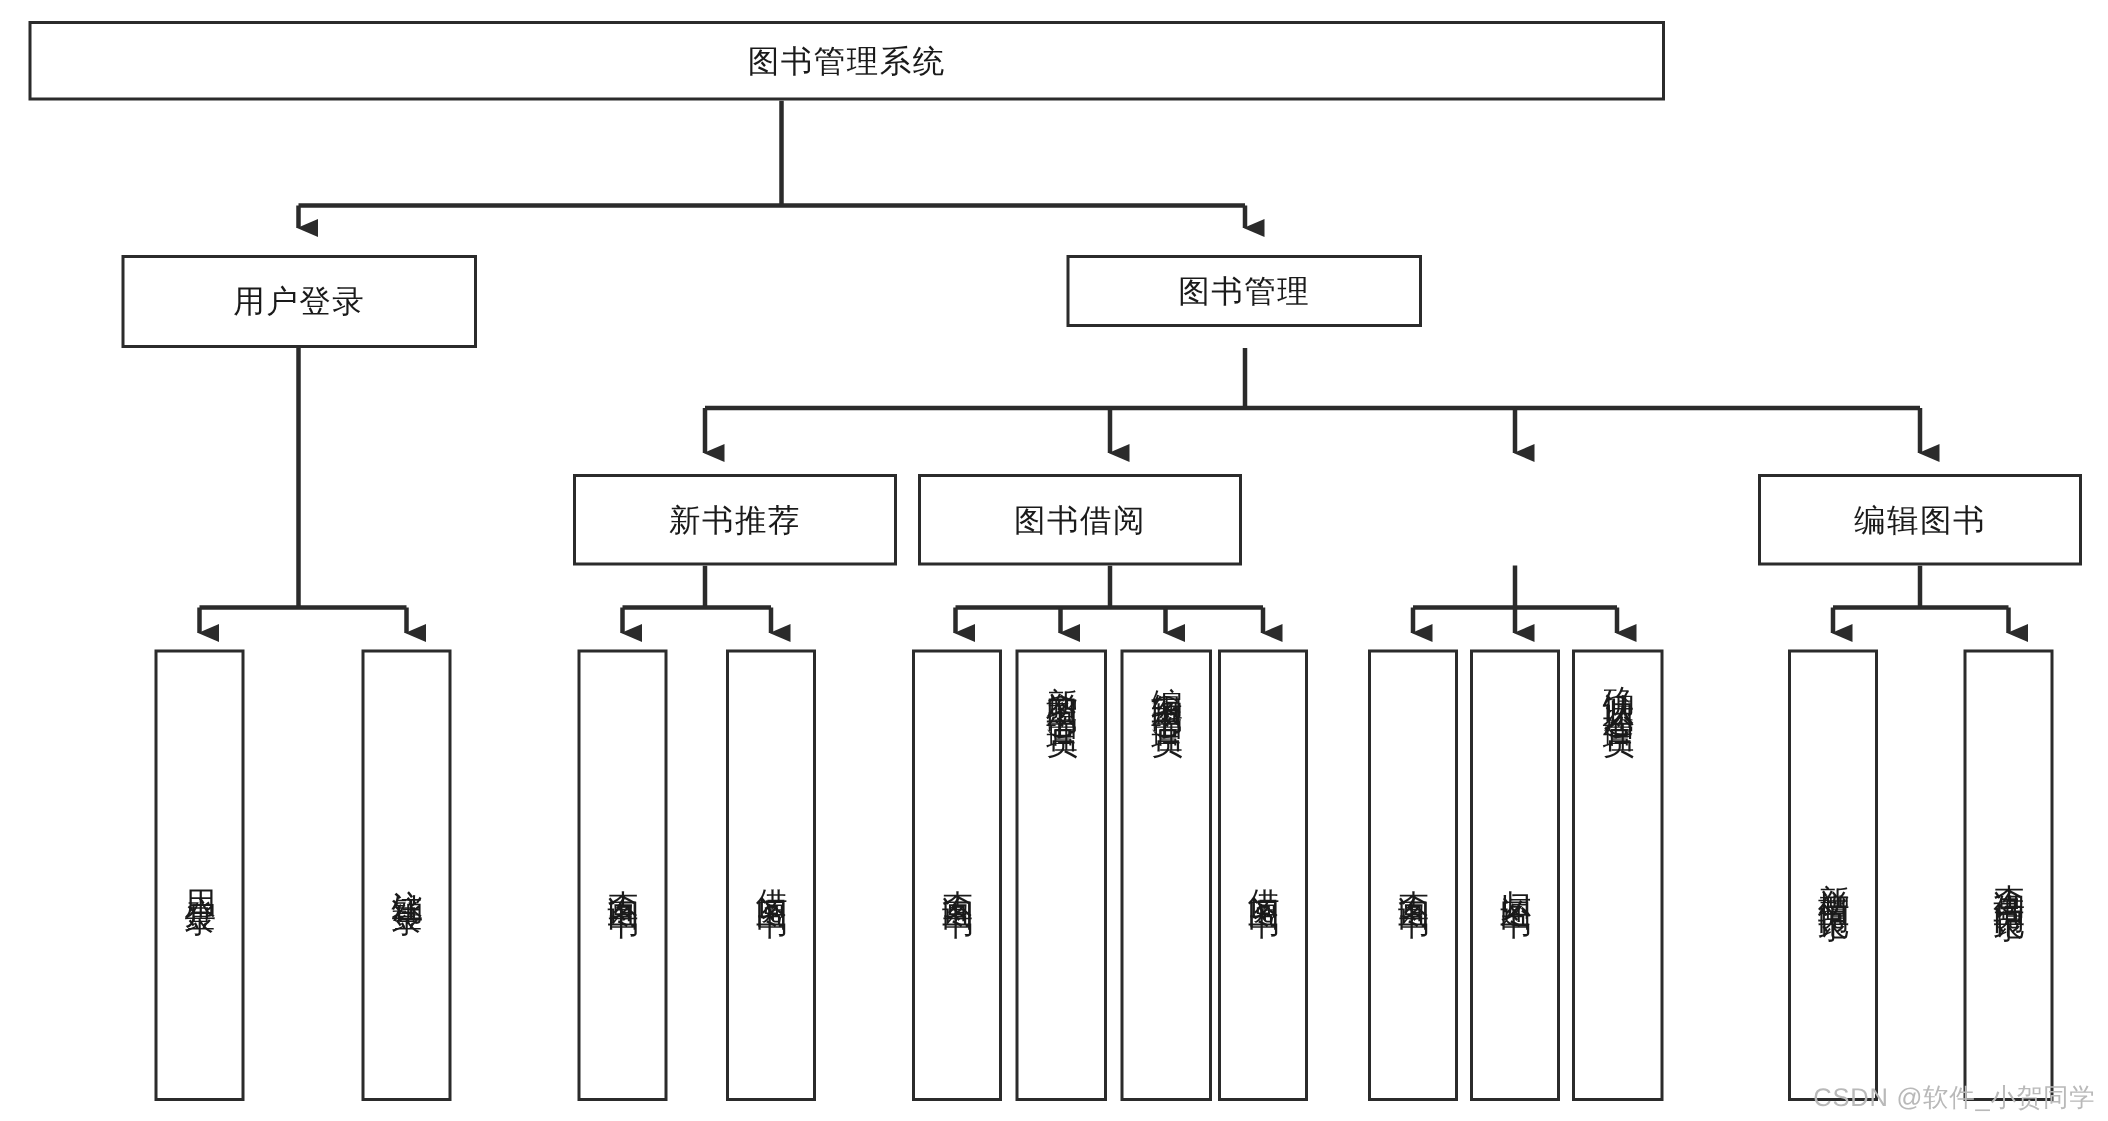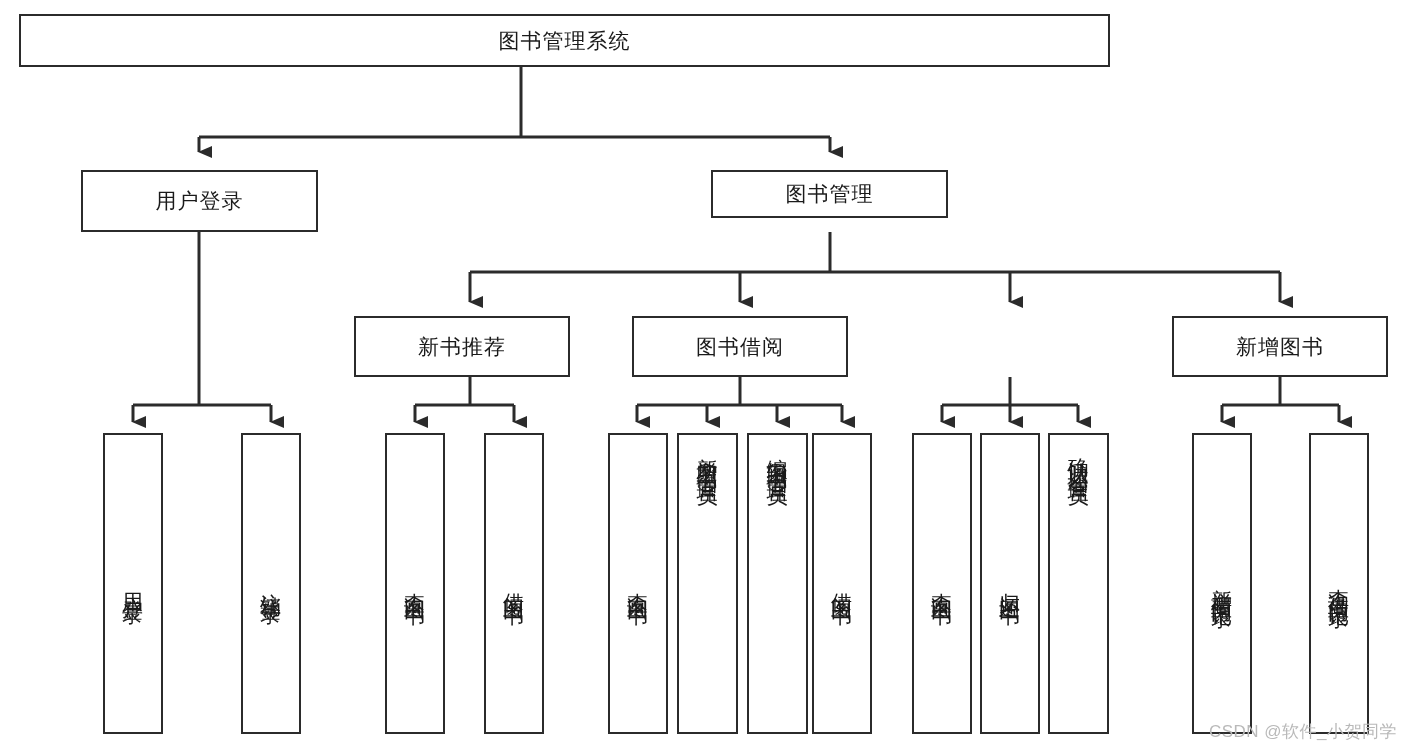--- a/index.html
+++ b/index.html
@@ -126,28 +126,28 @@
     <span class="node-label">图书管理系统</span>
   </div>
 
   <div class="node h" style="left:81px; top:170px; width:237px; height:62px;">
     <span class="node-label">用户登录</span>
   </div>
   <div class="node h" style="left:711px; top:170px; width:237px; height:48px;">
     <span class="node-label">图书管理</span>
   </div>
 
-  <div class="node h" style="left:354px; top:316px; width:216px; height:61px;">
+  <div class="node h" style="left:382px; top:316px; width:216px; height:61px;">
     <span class="node-label">新书推荐</span>
   </div>
-  <div class="node h" style="left:632px; top:316px; width:216px; height:61px;">
+  <div class="node h" style="left:612px; top:316px; width:216px; height:61px;">
     <span class="node-label">图书借阅</span>
   </div>
   <div class="node h" style="left:1172px; top:316px; width:216px; height:61px;">
-    <span class="node-label">新增图书</span>
+    <span class="node-label">编辑图书</span>
   </div>
 
   <div class="node v" style="left:103px; top:433px; width:60px; height:301px;">
     <span class="node-label">用户登录</span>
   </div>
   <div class="node v" style="left:241px; top:433px; width:60px; height:301px;">
     <span class="node-label">注销登录</span>
   </div>
 
   <div class="node v" style="left:385px; top:433px; width:60px; height:301px;">

